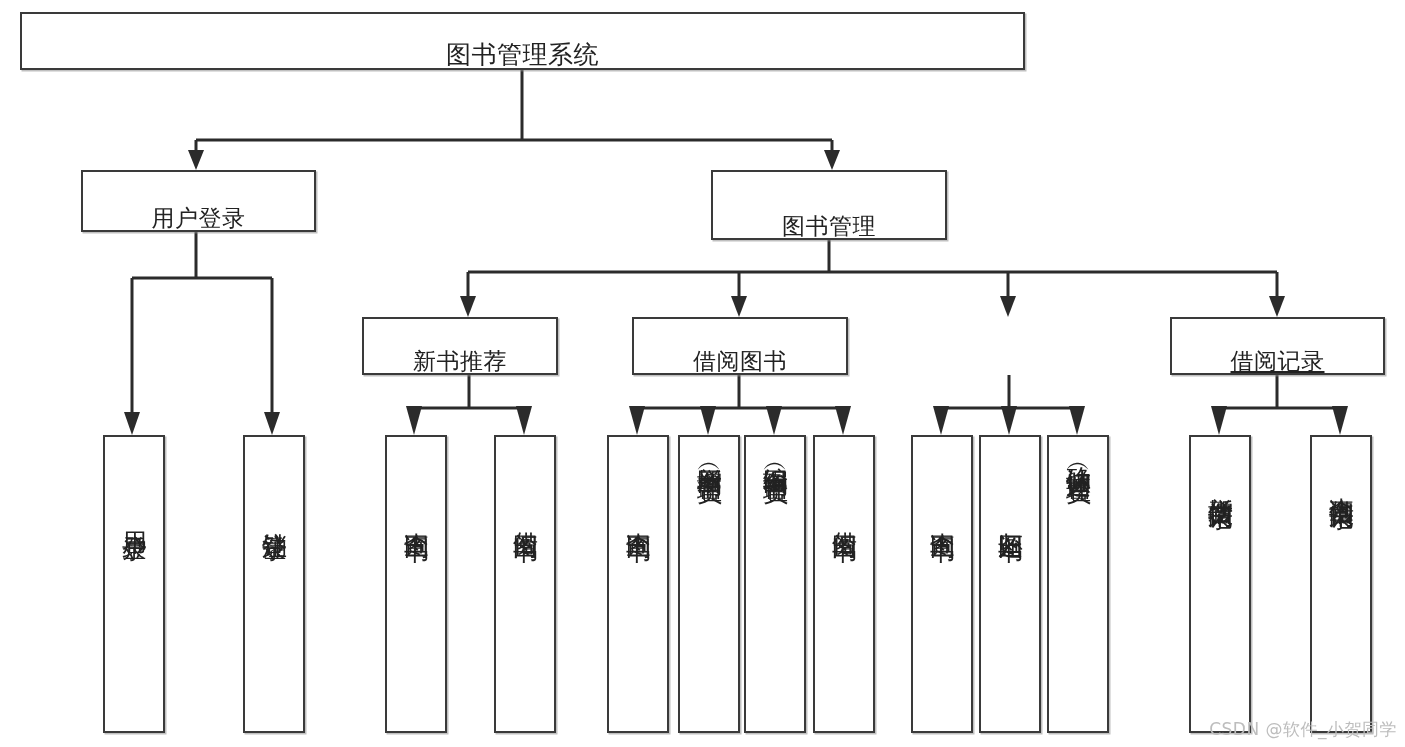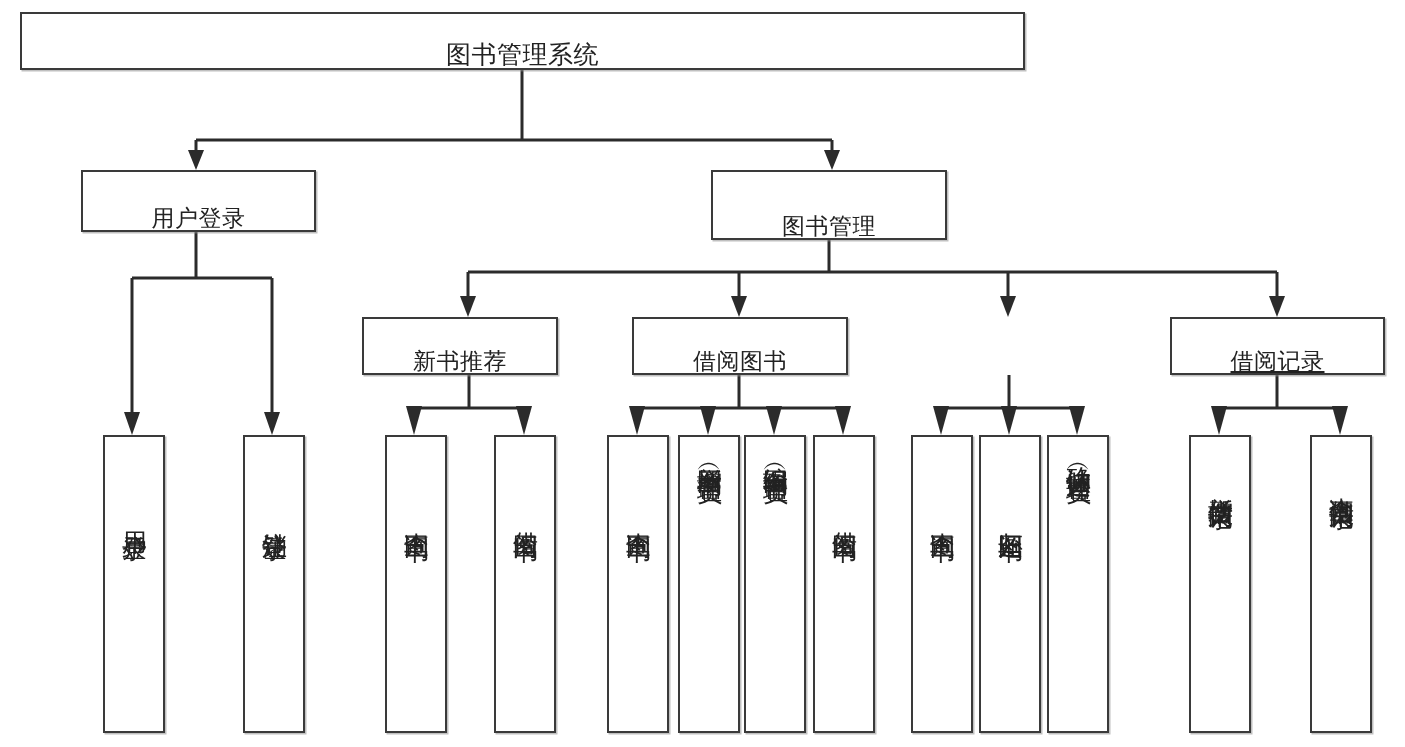--- a/index.html
+++ b/index.html
@@ -235,14 +235,15 @@
   </div>
 
   <div class="node leaf" style="left:1189px; top:435px; width:62px; height:298px; padding-top:40px;">
     <span class="node-label">新增借阅记录</span>
   </div>
 
   <div class="node leaf" style="left:1310px; top:435px; width:62px; height:298px; padding-top:40px;">
     <span class="node-label">查询借阅记录</span>
   </div>
 
+  <div id="watermark">CSDN @软件_小贺同学</div>
 
 </div>
 
 </body></html>

